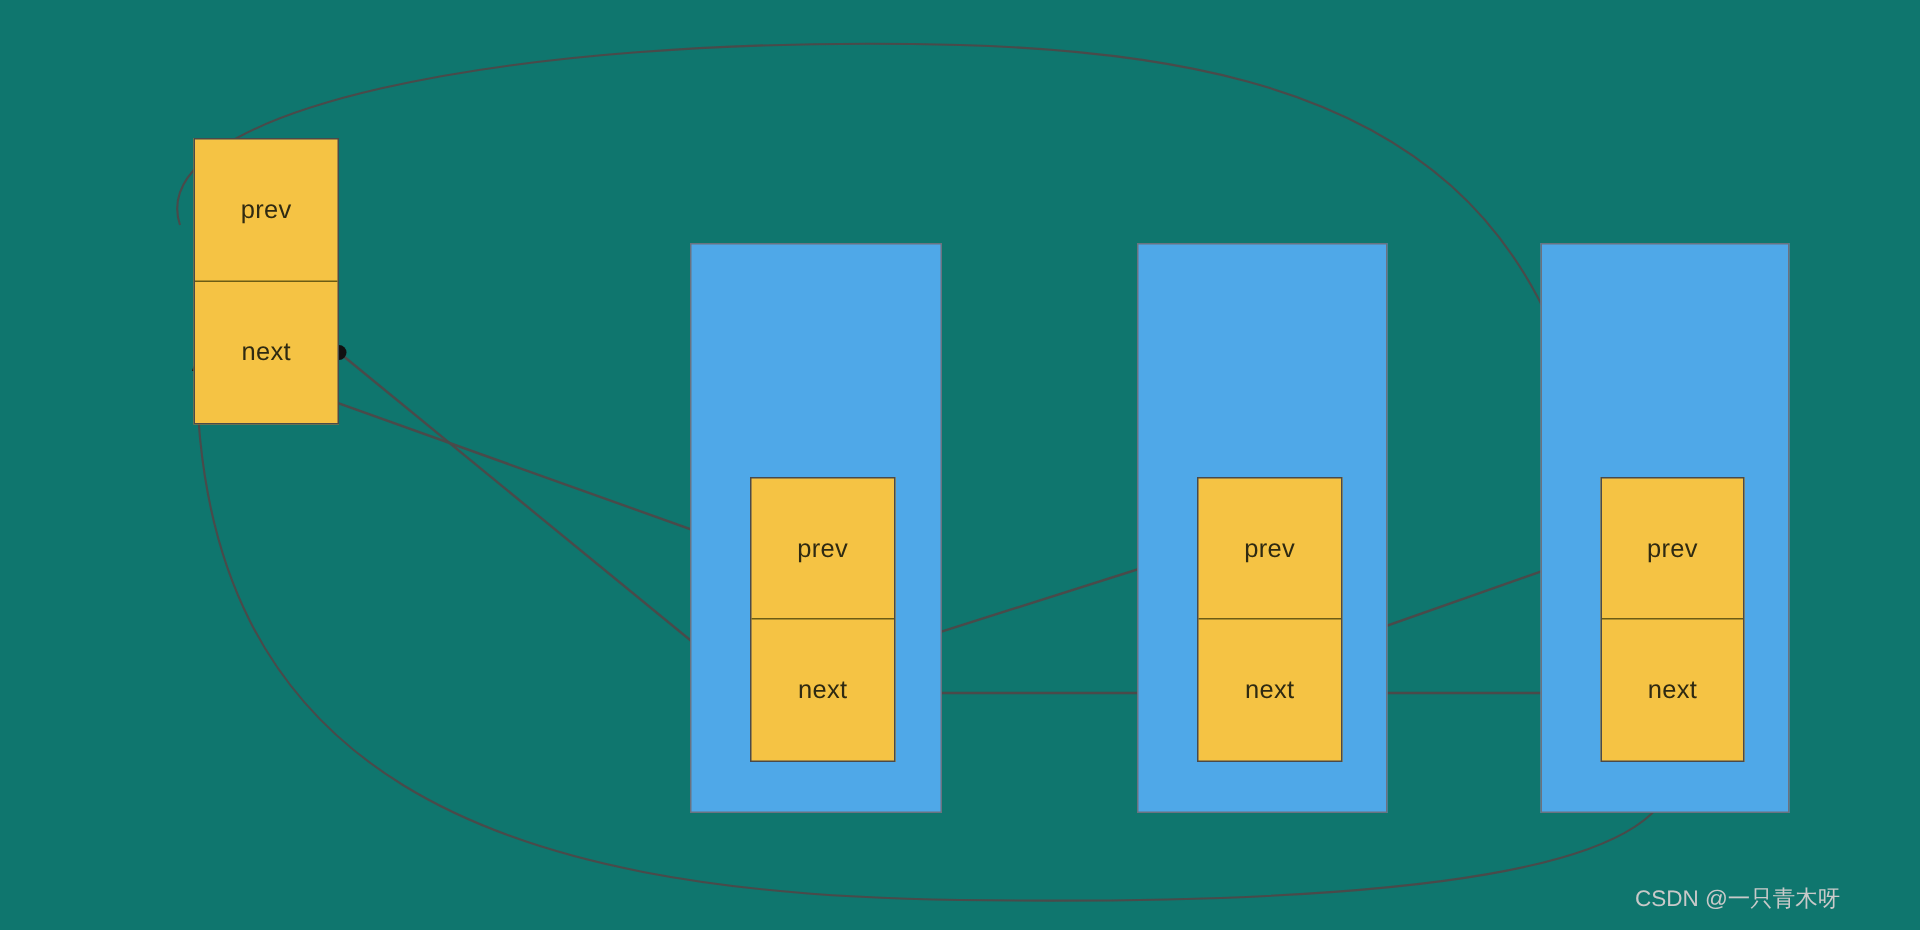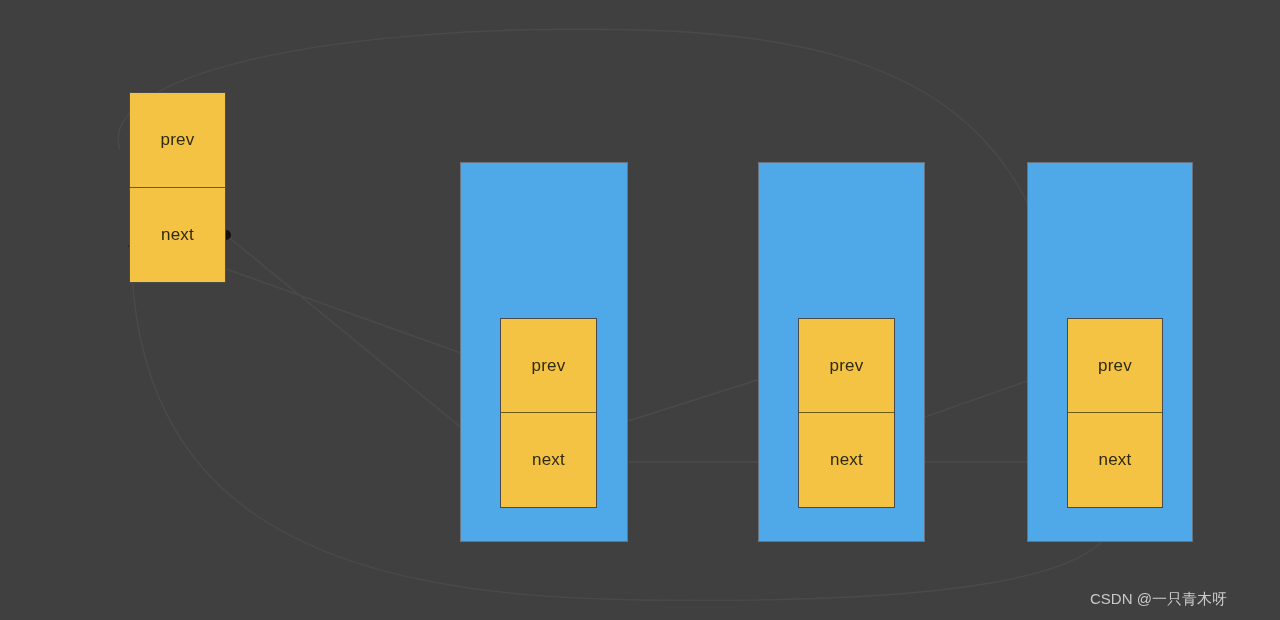--- a/index.html
+++ b/index.html
@@ -7,21 +7,21 @@
     padding: 0;
     background: #ffffff;
   }
   body {
     font-family: "Liberation Sans", sans-serif;
   }
   #canvas {
     position: relative;
     width: 1280px;
     height: 620px;
-    background: #404040;
+    background: #0f766e;
     overflow: hidden;
   }
   #edges {
     position: absolute;
     left: 0;
     top: 0;
     width: 1280px;
     height: 620px;
     pointer-events: none;
   }

